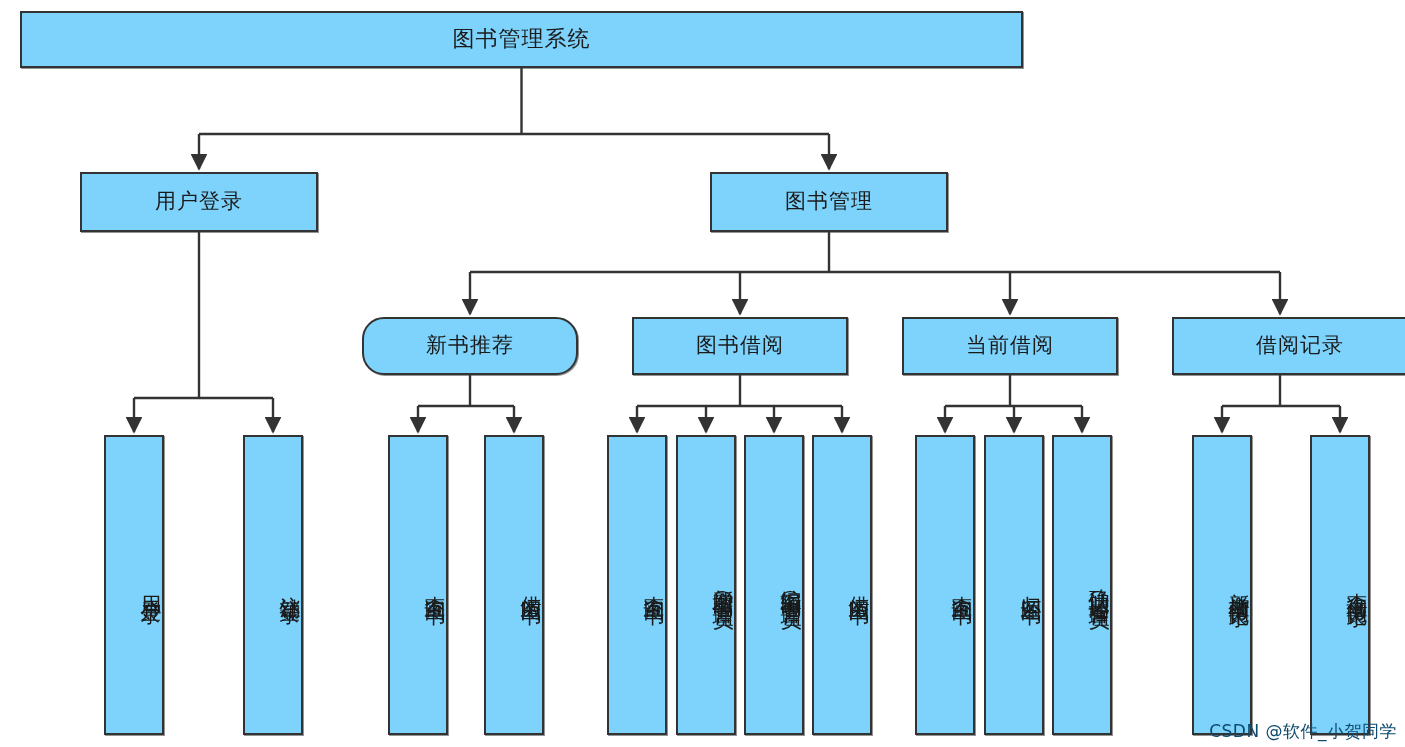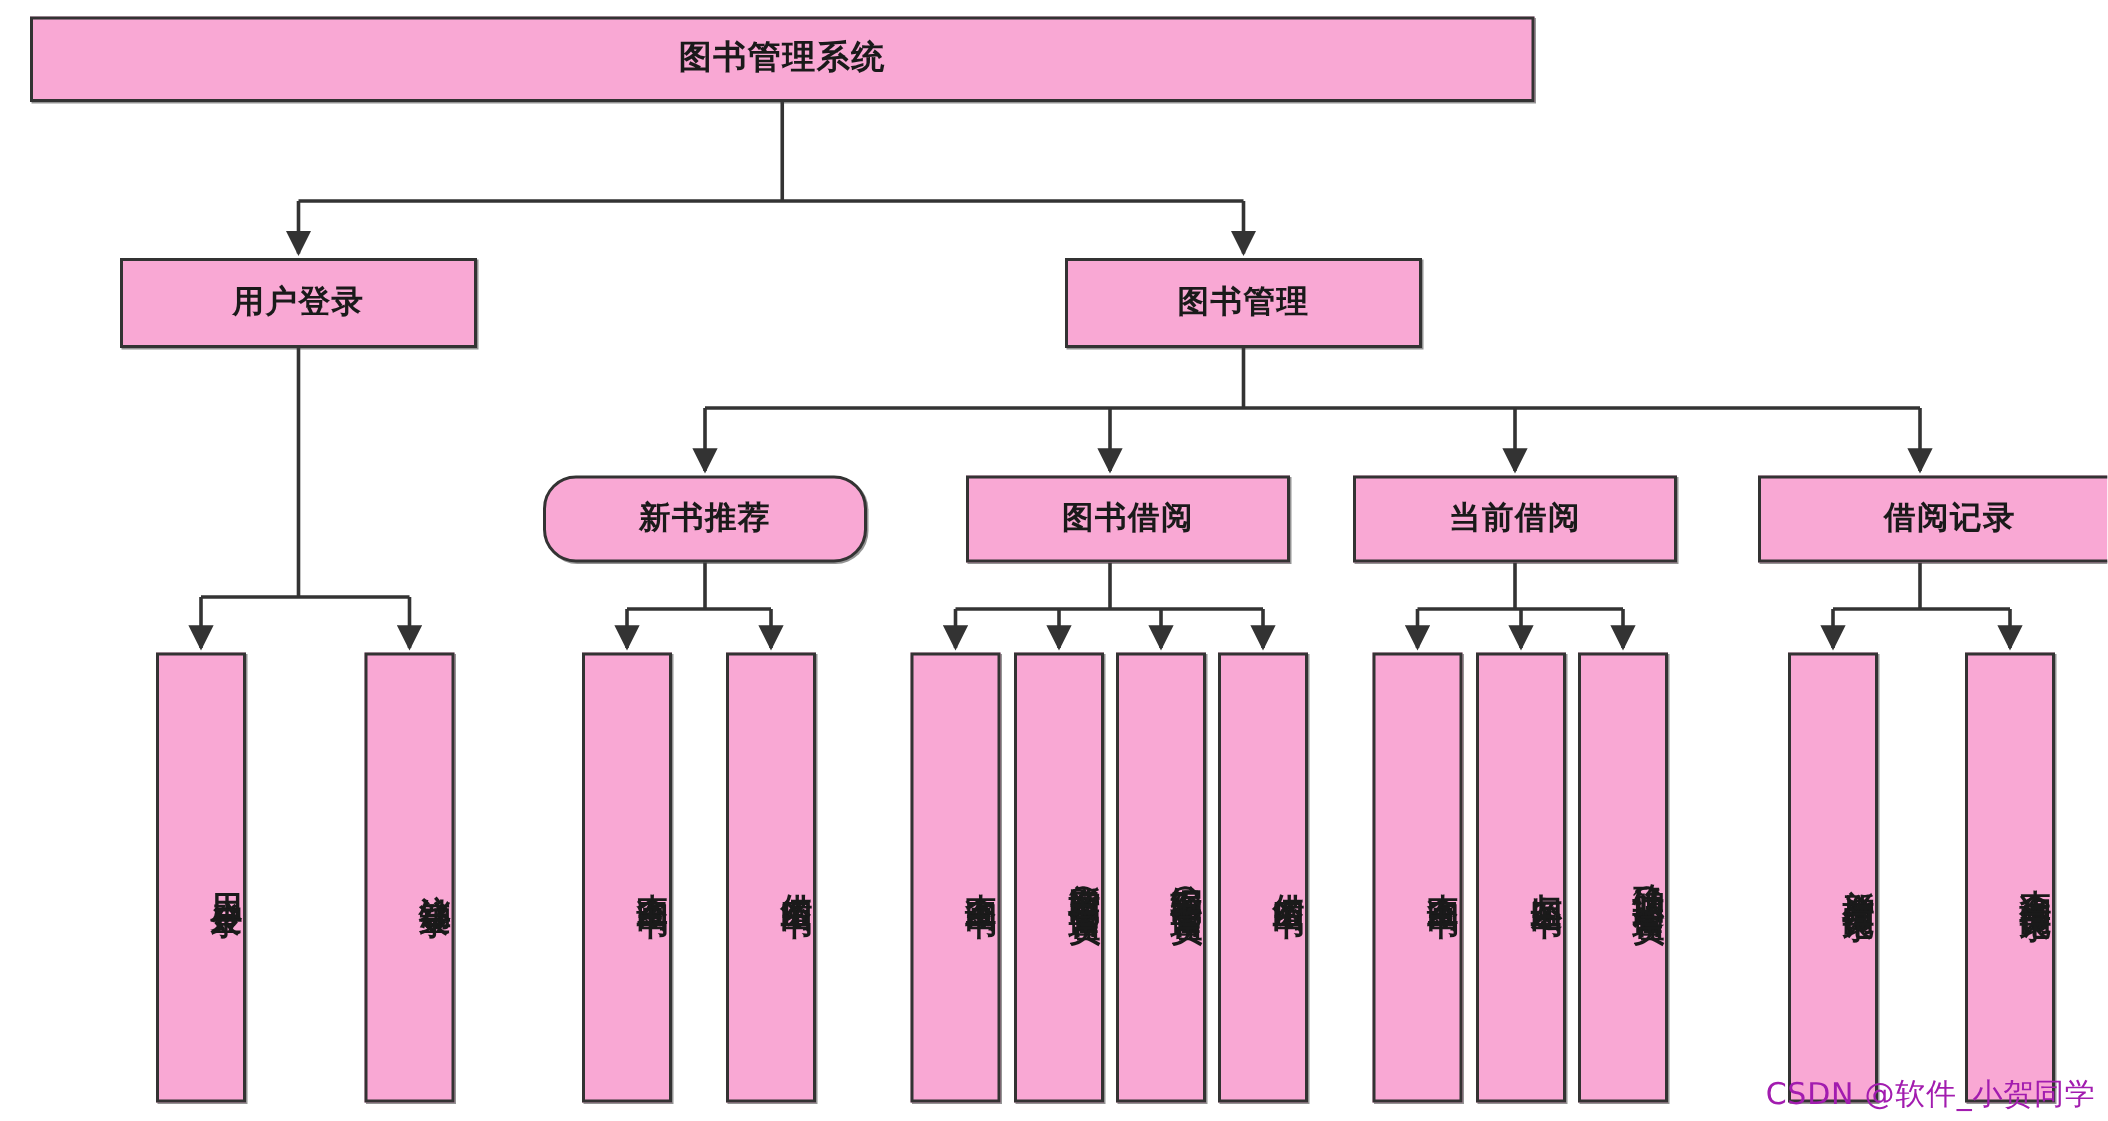--- a/index.html
+++ b/index.html
@@ -14,27 +14,26 @@
     position: relative;
     width: 1405px;
     height: 747px;
     background: #ffffff;
     overflow: hidden;
   }
   .node {
     position: absolute;
     box-sizing: border-box;
     border: 2px solid #333333;
-    background: #f9a8d4;
+    background: #7dd3fc;
     display: flex;
     align-items: center;
     justify-content: center;
     color: #1a1a1a;
     box-shadow: 1px 1px 0 rgba(60,60,60,0.55);
-    font-weight: bold;
   }
   .node.h {
     font-size: 21px;
     line-height: 1.2;
     letter-spacing: 1px;
     white-space: nowrap;
   }
   .node.root {
     font-size: 22px;
   }
@@ -67,22 +66,22 @@
     stroke-width: 2.4;
     fill: none;
   }
   .arrowhead {
     fill: #333333;
   }
   .watermark {
     position: absolute;
     right: 8px;
     bottom: 4px;
-    font-size: 20px;
-    color: #a21caf;
+    font-size: 17px;
+    color: #0c4a6e;
     white-space: nowrap;
     letter-spacing: 0.5px;
   }
 </style>
 </head>
 <body>
 
 <div id="canvas">
 
   <svg id="wires" viewBox="0 0 1405 747" xmlns="http://www.w3.org/2000/svg">
@@ -135,21 +134,21 @@
   <div class="node h" style="left: 80px; top: 172px; width: 238px; height: 60px;">
     <span>用户登录</span>
   </div>
   <div class="node h" style="left: 710px; top: 172px; width: 238px; height: 60px;">
     <span>图书管理</span>
   </div>
 
   <div class="node h" style="left: 362px; top: 317px; width: 216px; height: 58px; border-radius: 22px;">
     <span>新书推荐</span>
   </div>
-  <div class="node h" style="left: 632px; top: 317px; width: 216px; height: 58px; margin-left: 12px;">
+  <div class="node h" style="left: 632px; top: 317px; width: 216px; height: 58px;">
     <span>图书借阅</span>
   </div>
   <div class="node h" style="left: 902px; top: 317px; width: 216px; height: 58px;">
     <span>当前借阅</span>
   </div>
   <div class="node h" style="left: 1172px; top: 317px; width: 256px; height: 58px;">
     <span>借阅记录</span>
   </div>
 
   <div class="node v" style="left: 104px; top: 435px; width: 60px; height: 300px;">

